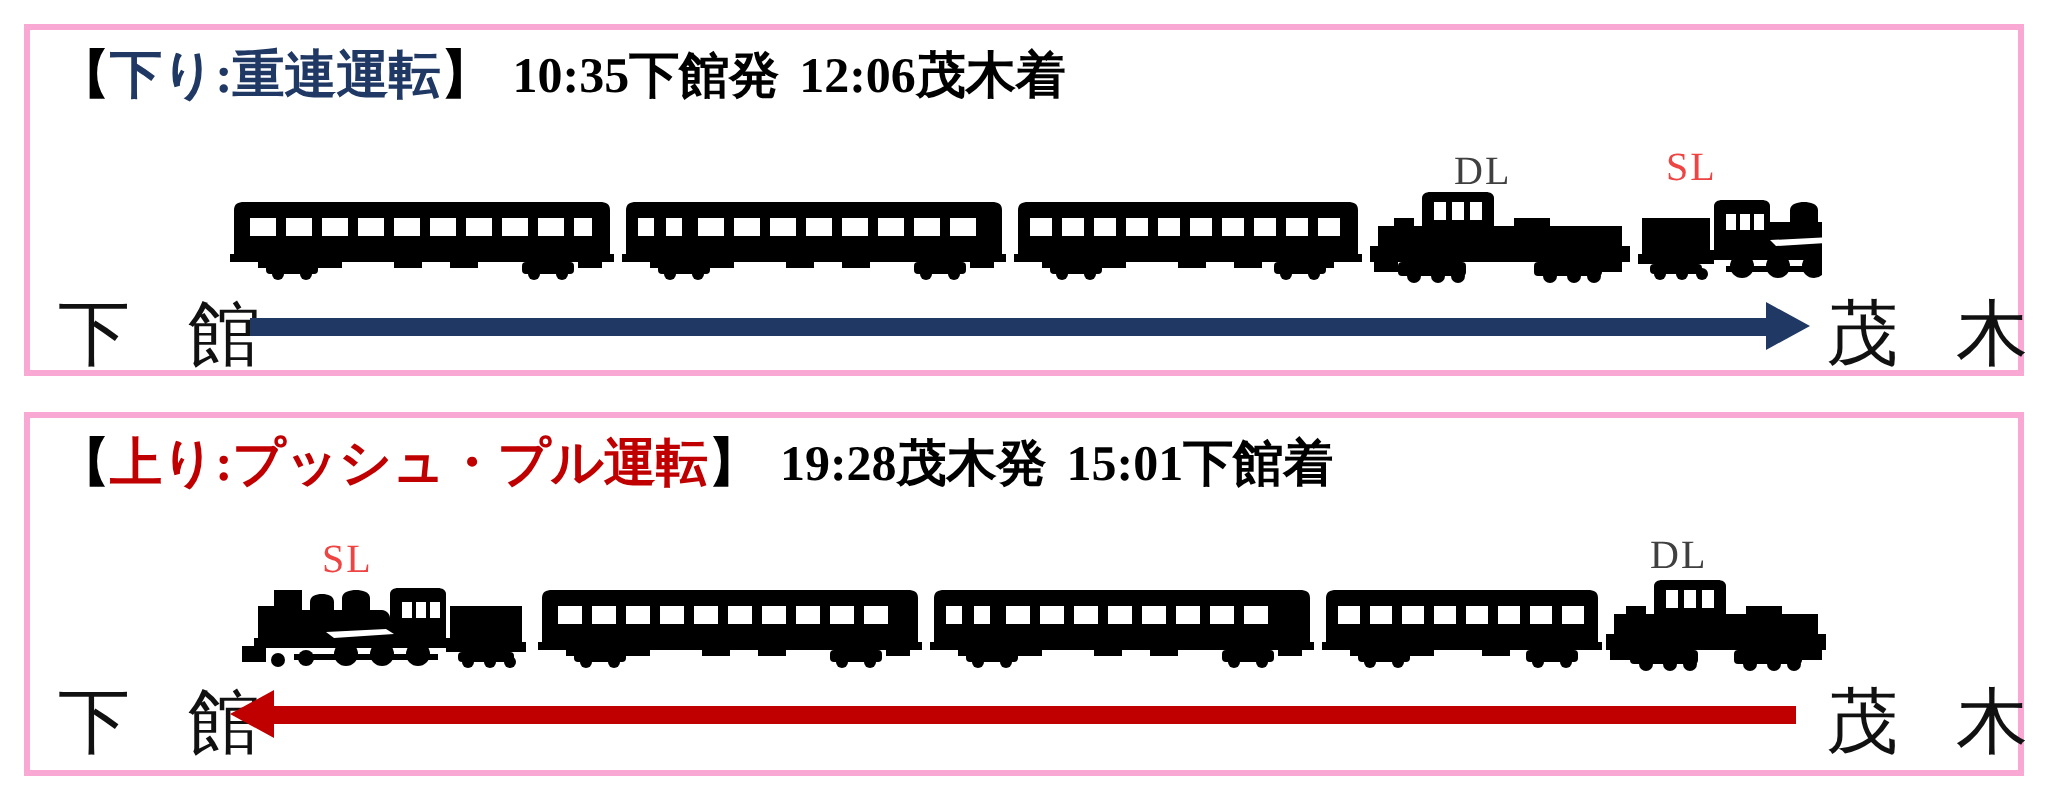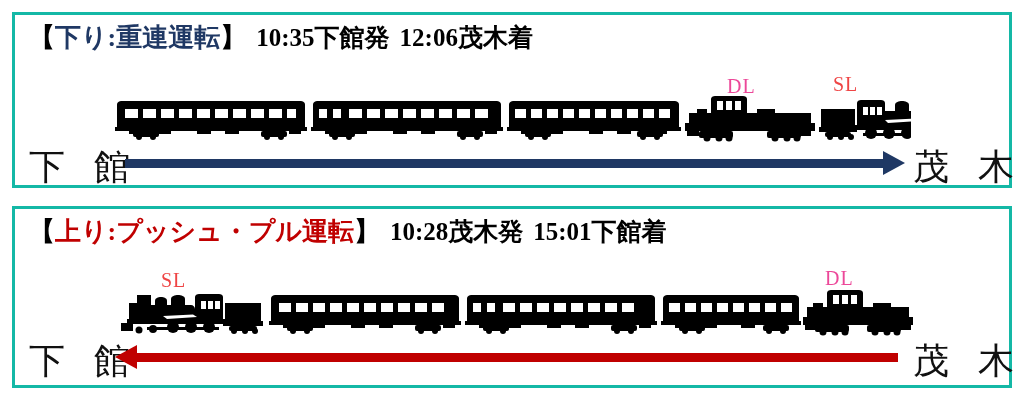--- a/index.html
+++ b/index.html
@@ -20,21 +20,21 @@
     left: 0; top: 0;
     width: 1024px;
     height: 400px;
     background: #ffffff;
   }
 
   
   .panel {
     position: absolute;
     box-sizing: border-box;
-    border: 3px solid #14b8a6;
+    border: 3px solid #f9a8d4;
     background: #ffffff;
   }
   .panel-down { left: 12px;  top: 12px;  width: 1000px; height: 176px; }
   .panel-up   { left: 12px;  top: 206px; width: 1000px; height: 182px; }
 
   
   .title {
     position: absolute;
     left: 14px;
     top: 6px;
@@ -88,21 +88,21 @@
   .head-red-left  { border-right: 22px solid #c00000; }
 
   
   .veh-label {
     position: absolute;
     font-size: 20px;
     font-weight: normal;
     font-family: "Liberation Serif", "DejaVu Serif", serif;
     letter-spacing: 1px;
   }
-  .label-dl { color: #ec4899; }
+  .label-dl { color: #404040; }
   .label-sl { color: #ef4444; }
 
   
   .train-svg { position: absolute; }
 </style>
 </head>
 <body>
 
 <div class="page">
 
@@ -282,21 +282,21 @@
       <div class="arrow-shaft shaft-blue" style="left:0; width:760px;"></div>
       <div class="arrow-head head-blue-right" style="left:758px;"></div>
     </div>
 
     <div class="station" style="left:898px; top:128px;">茂 木</div>
   </div>
 
   <div class="panel panel-up">
 
     <div class="title">
-      <span class="bracket">【</span><span class="tag-up">上り:プッシュ・プル運転</span><span class="bracket">】</span><span class="sched">10:28茂木発</span><span class="gap"></span><span class="sched">15:01下館着</span>
+      <span class="bracket">【</span><span class="tag-up">上り:プッシュ・プル運転</span><span class="bracket">】</span><span class="sched">19:28茂木発</span><span class="gap"></span><span class="sched">15:01下館着</span>
     </div>
 
     <div class="veh-label label-sl" style="left:146px; top:60px;">SL</div>
     <div class="veh-label label-dl" style="left:810px; top:58px;">DL</div>
 
     <svg class="train-svg" style="left:96px; top:78px;" width="810" height="52" viewBox="0 0 810 52">
       <g fill="#000000">
 
         <g>
 

